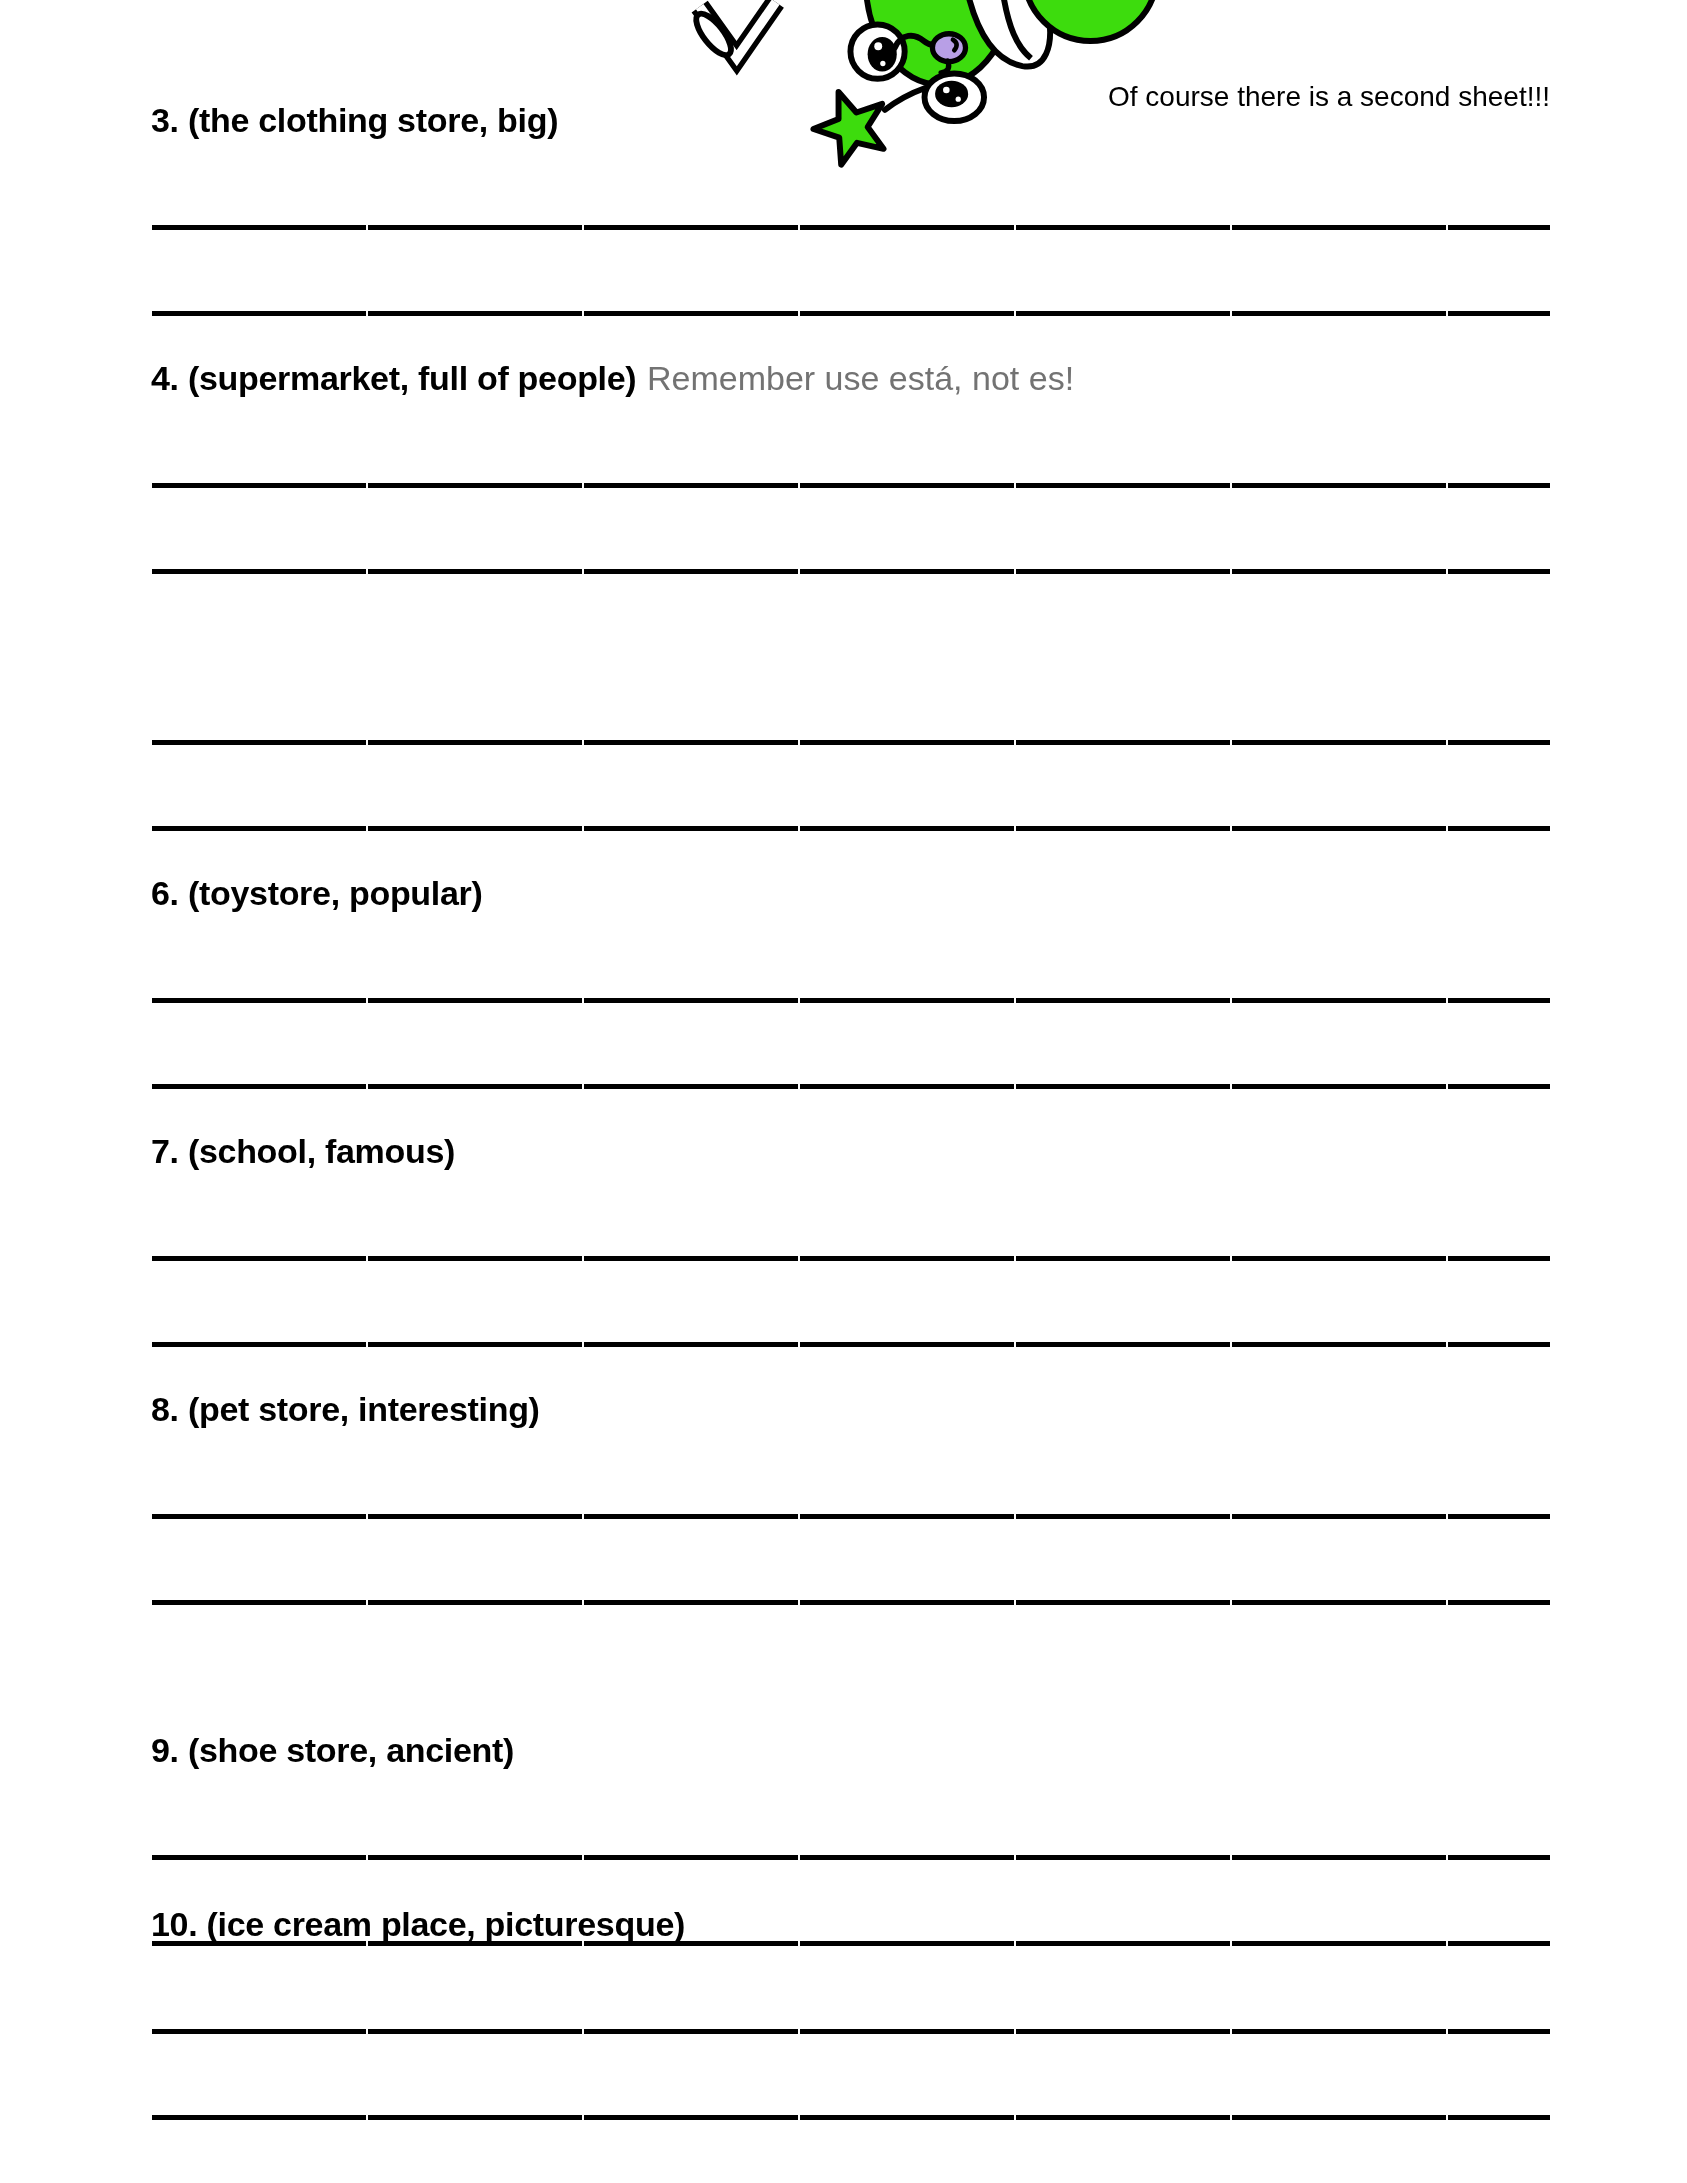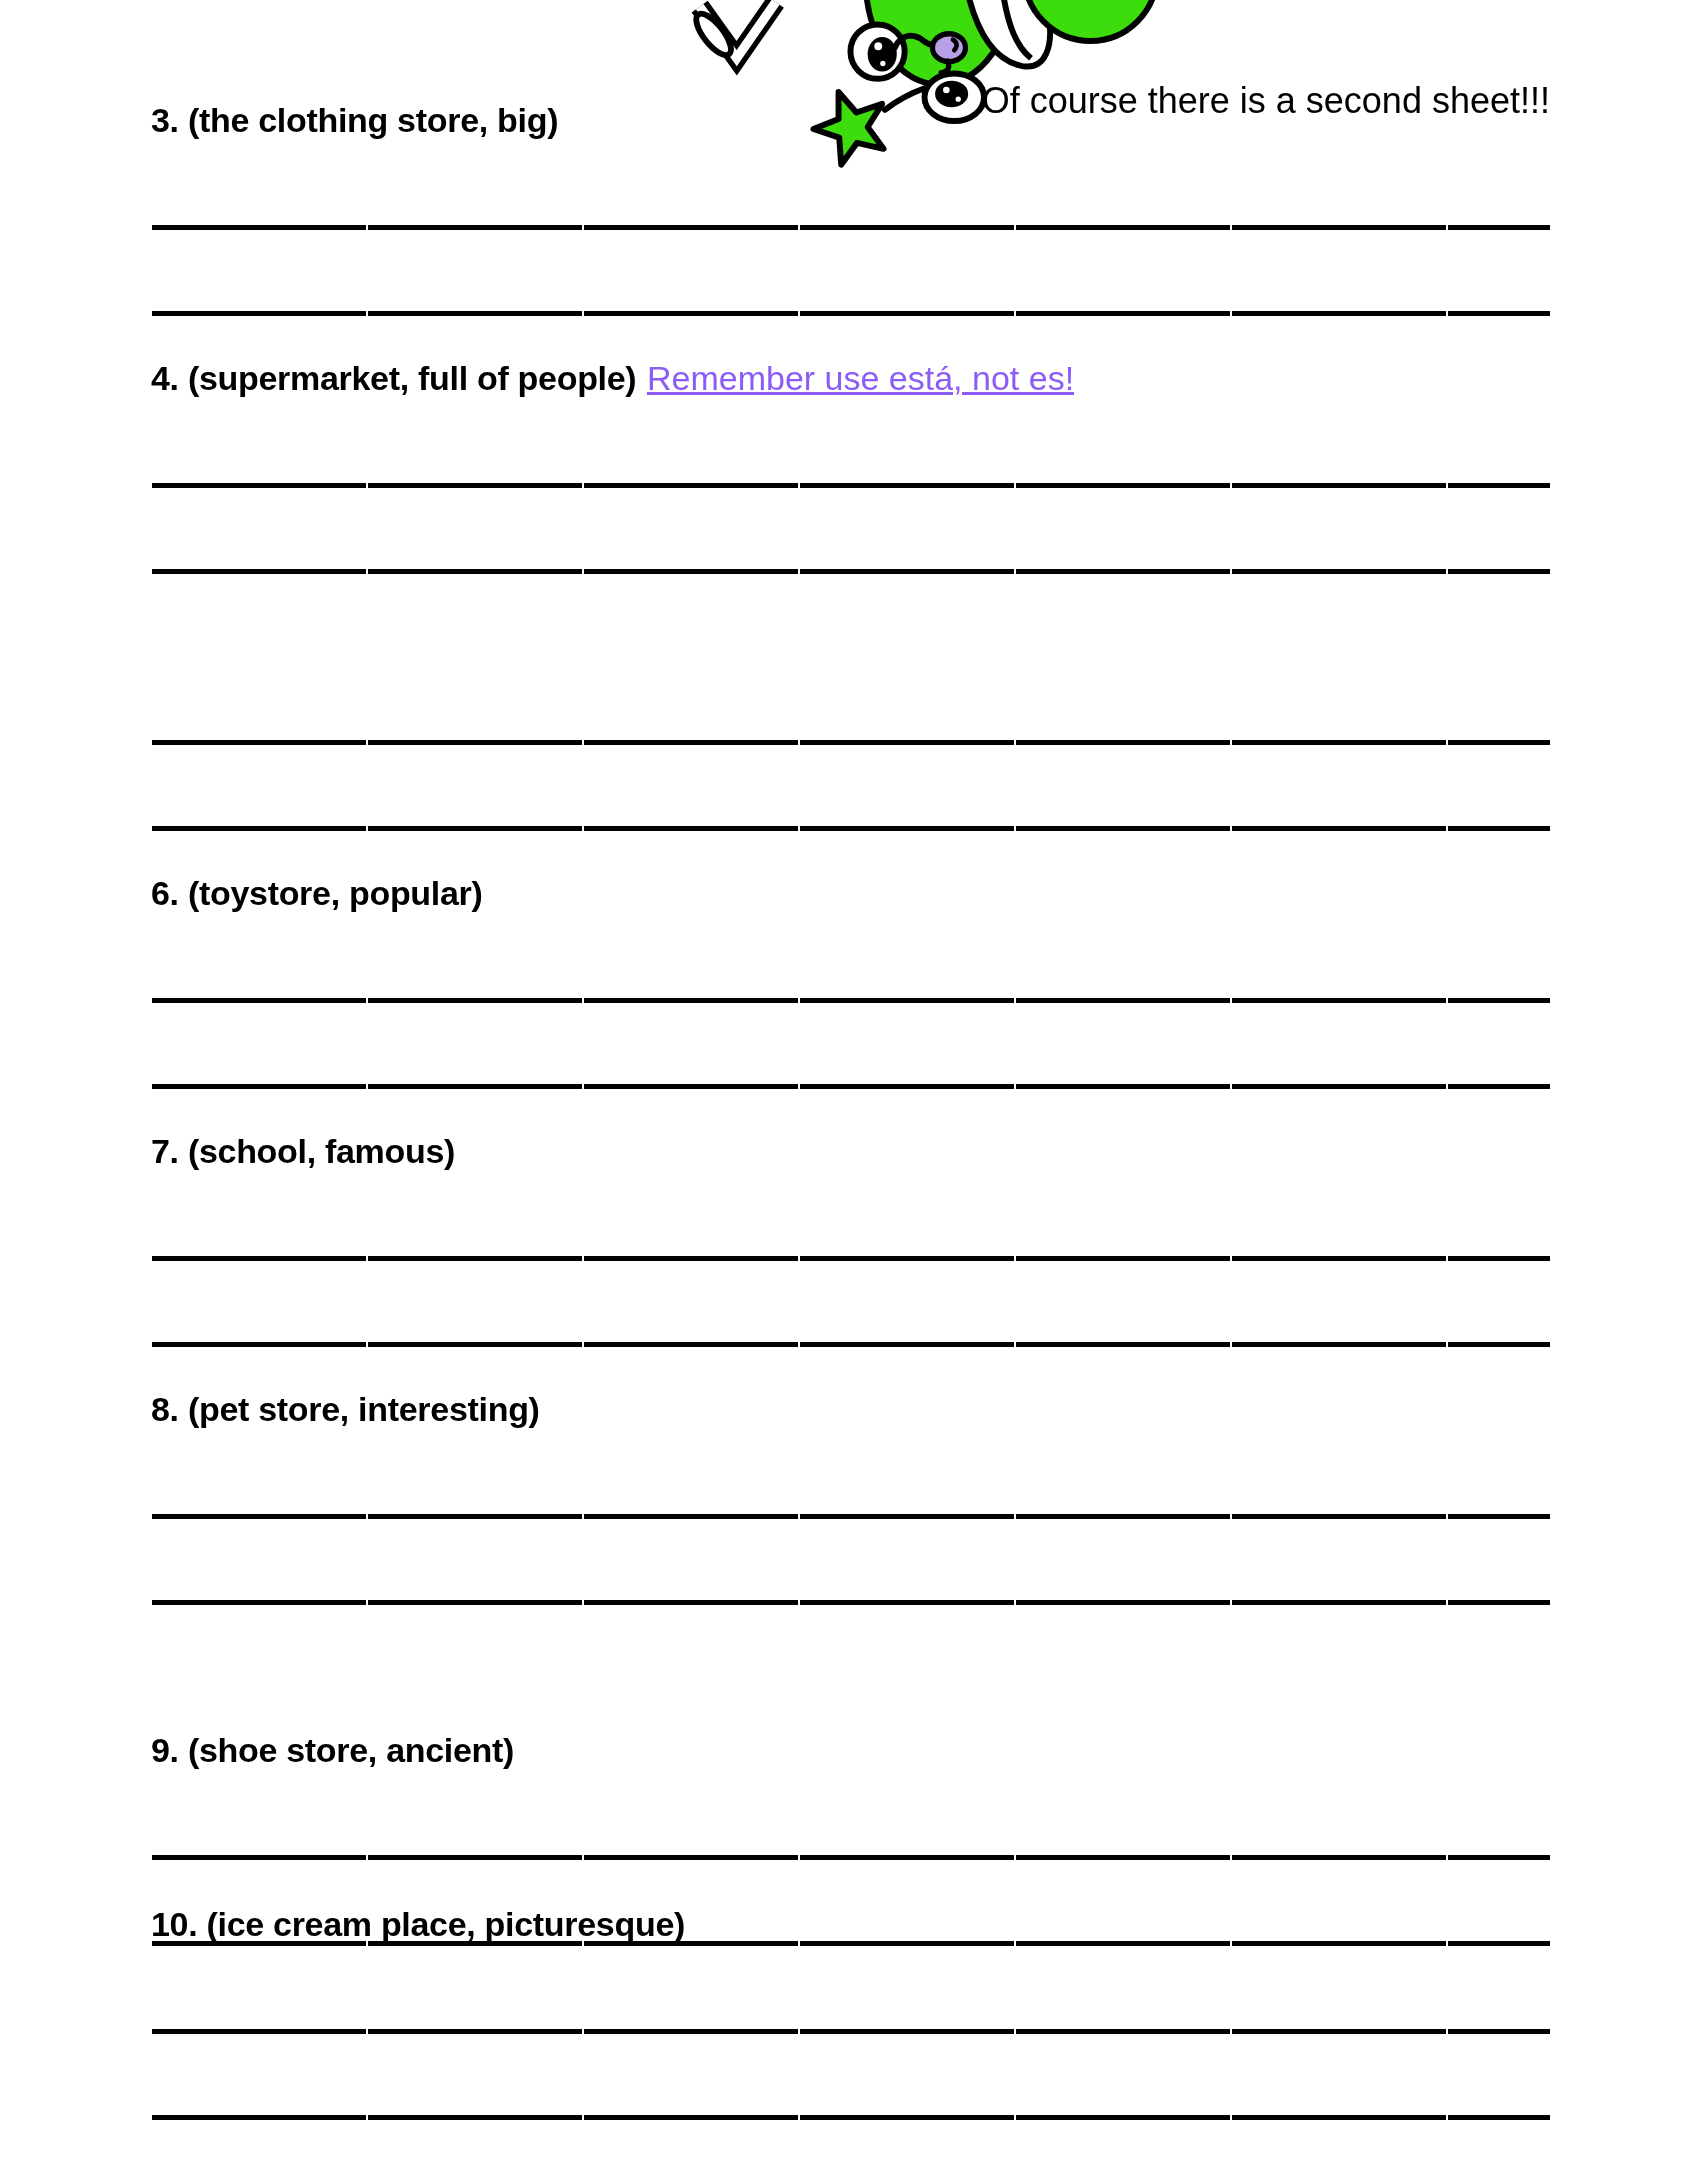--- a/index.html
+++ b/index.html
@@ -9,33 +9,33 @@
     background:#ffffff;
     overflow:hidden;
     font-family:"Liberation Sans", sans-serif;
     color:#000;
   }
   .mascot{
     position:absolute;left:662px;top:0;width:529px;height:172px;
   }
   .speech{
     position:absolute;top:83px;right:137px;
-    font-size:36px;line-height:1;letter-spacing:0px;
+    font-size:28px;line-height:1;letter-spacing:0px;
     white-space:nowrap;color:#000;font-weight:400;
   }
   .item{
     position:absolute;left:151px;width:1399px;height:222px;
   }
   .item-label{
     position:absolute;top:0;left:0;
     font-size:34px;line-height:1.08;font-weight:700;
     letter-spacing:-0.3px;white-space:nowrap;
   }
   .item-note{
-    font-weight:400;color:#8b5cf6;margin-left:10.6px;letter-spacing:0;text-decoration:underline;
+    font-weight:400;color:#737373;margin-left:10.6px;letter-spacing:0;
   }
   .write-line{
     position:absolute;left:0.7px;right:0;height:5.3px;
     background:repeating-linear-gradient(90deg,#000 0px,#000 214px,#ffffff 214px,#ffffff 216px);
   }
   .write-line.l1{top:123px;}
   .write-line.l2{top:209px;}
   .footer{
     position:absolute;left:151px;width:1399px;top:2120px;
     text-align:center;font-size:30px;line-height:1;font-weight:400;

